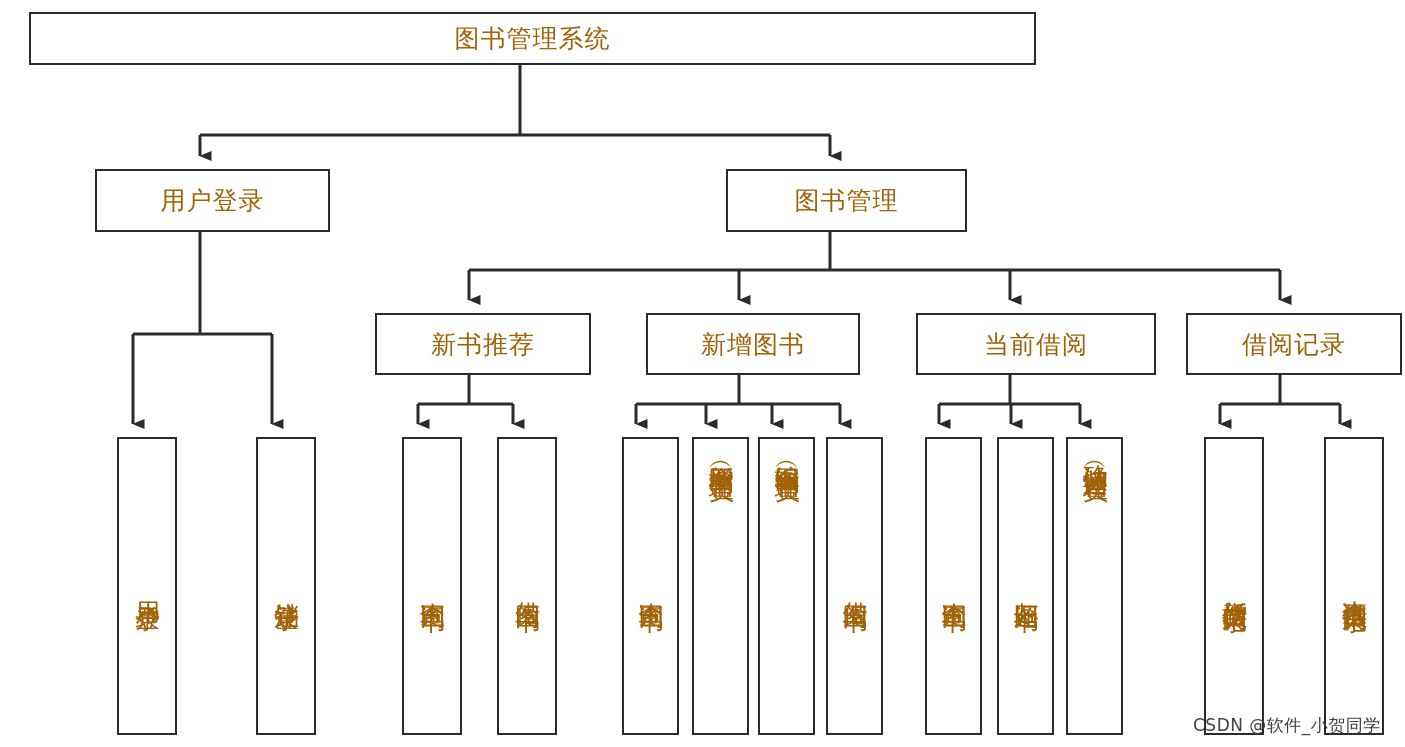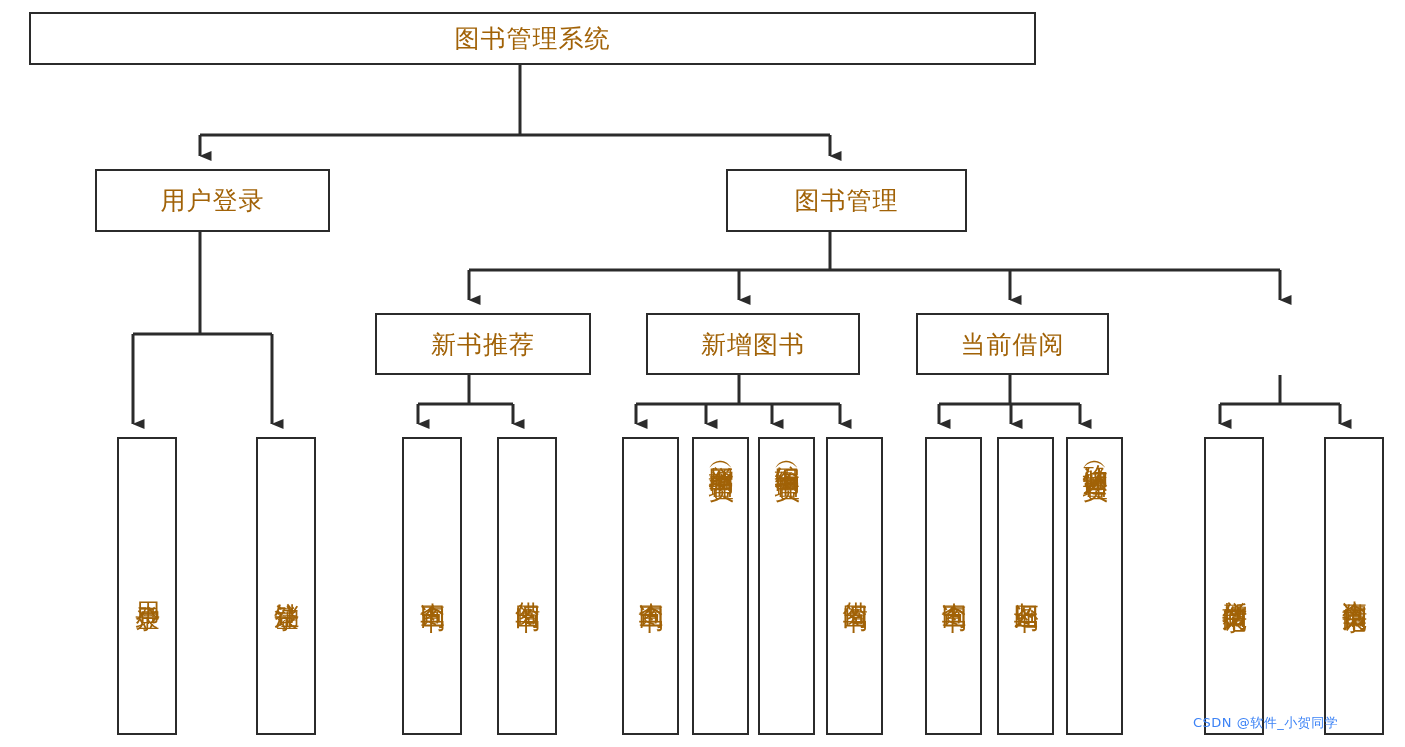--- a/index.html
+++ b/index.html
@@ -48,22 +48,22 @@
   .vtext {
     writing-mode: vertical-rl;
     text-orientation: upright;
     font-size: 25px;
     line-height: 1.22;
     letter-spacing: 2px;
     white-space: nowrap;
   }
   .watermark {
     position: absolute;
-    font-size: 13px;
-    color: #3b82f6;
+    font-size: 17px;
+    color: #404040;
     white-space: nowrap;
     letter-spacing: 0.5px;
   }
 </style>
 </head>
 <body>
 
 <div id="canvas">
 
   <svg id="edges" viewBox="0 0 1405 747" width="1405" height="747" xmlns="http://www.w3.org/2000/svg">
@@ -127,22 +127,25 @@
   <div class="node node-h" style="left:712px; top:169px; width:241px; height:63px;">
     <span>图书管理</span>
   </div>
 
   <div class="node node-h" style="left:361px; top:313px; width:216px; height:62px;">
     <span>新书推荐</span>
   </div>
   <div class="node node-h" style="left:632px; top:313px; width:214px; height:62px;">
     <span>新增图书</span>
   </div>
-  <div class="node node-h" style="left:902px; top:313px; width:193px; height:62px;">
+  <div class="node node-h" style="left:902px; top:313px; width:240px; height:62px;">
     <span>当前借阅</span>
+  </div>
+  <div class="node node-h" style="left:1172px; top:313px; width:216px; height:62px;">
+    <span>借阅记录</span>
   </div>
 
   <div class="node node-v" style="left: 103px; top: 437px; width: 60px; height: 298px; align-items: center; padding-top: 0px;">
     <span class="vtext">用户登录</span>
   </div>
   <div class="node node-v" style="left: 242px; top: 437px; width: 60px; height: 298px; align-items: center; padding-top: 0px;">
     <span class="vtext">注销登录</span>
   </div>
 
   <div class="node node-v" style="left: 388px; top: 437px; width: 60px; height: 298px; align-items: center; padding-top: 0px;">

